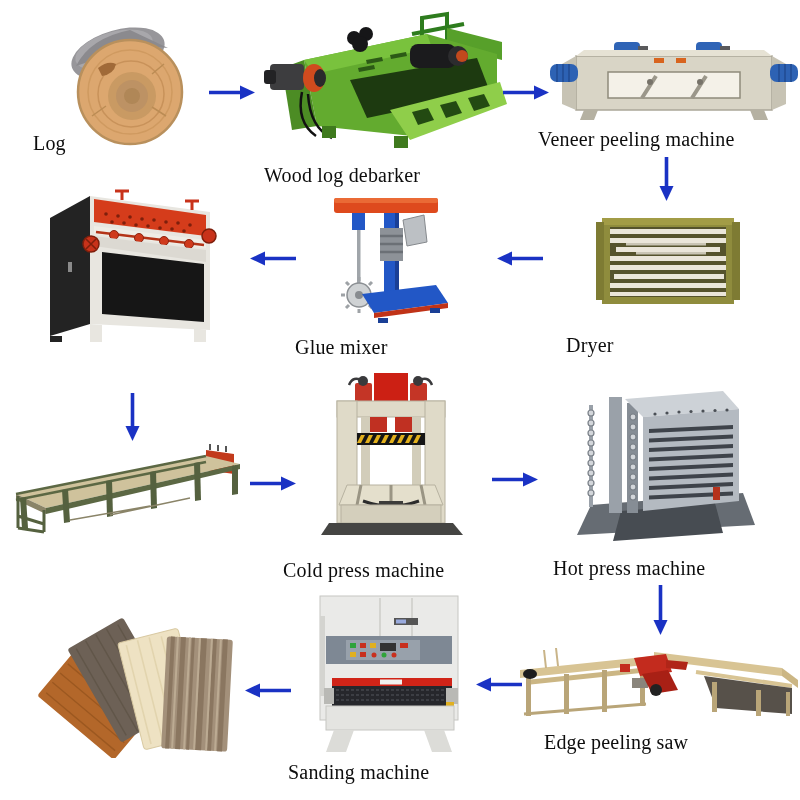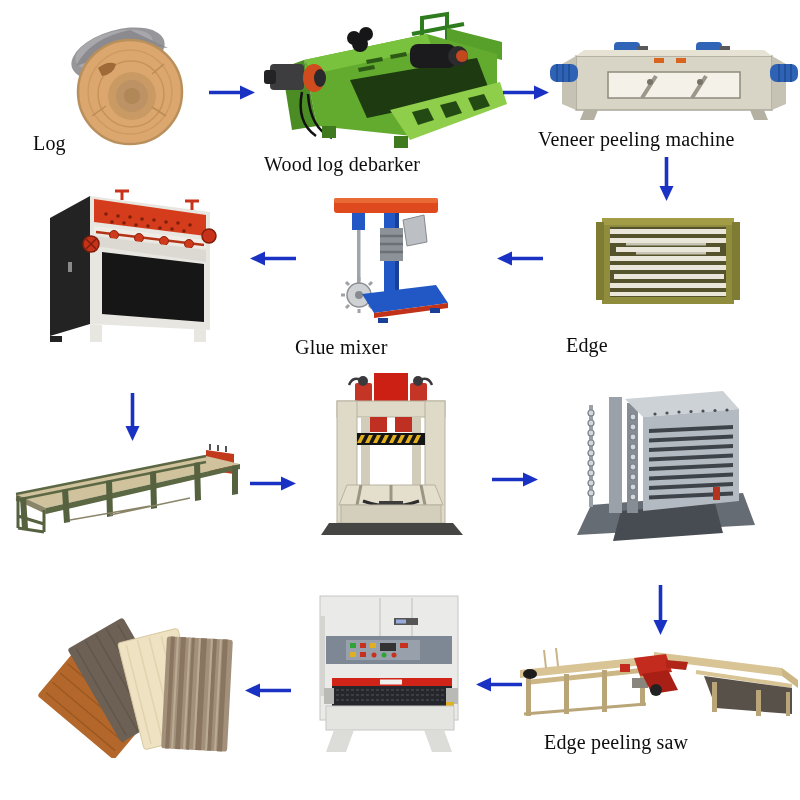--- a/index.html
+++ b/index.html
@@ -76,21 +76,21 @@
           <circle cx="98" cy="36" r="8"></circle>
       </g>
       <rect x="148" y="36" width="46" height="24" rx="8" fill="#1b1b1d"></rect>
       <circle cx="196" cy="48" r="10" fill="#2c2c2e"></circle>
       <circle cx="200" cy="48" r="6" fill="#c2491d"></circle>
       <path d="M40,84 q-6,30 14,44 M46,86 q2,34 24,44" stroke="#111111" stroke-width="2.5" fill="none"></path>
       <rect x="60" y="118" width="14" height="12" fill="#3f7a1e"></rect>
       <rect x="132" y="128" width="14" height="12" fill="#3f7a1e"></rect>
     </svg>
   </div>
-  <div class="label" style="left:264px;top:153px;width:242px">Wood log debarker</div>
+  <div class="label" style="left:264px;top:164px;width:242px">Wood log debarker</div>
 
   <svg class="arrow" style="left:503px;top:84px" width="46" height="17">
     <line x1="0" y1="8.5" x2="33" y2="8.5"></line>
       <polygon points="31,1.5 46,8.5 31,15.5"></polygon>
   </svg>
 
   <div class="node" style="left:550px;top:40px;width:248px;height:84px">
     <svg viewBox="0 0 248 84">
       <rect x="64" y="2" width="26" height="14" rx="4" fill="#2f64b6"></rect>
       <rect x="88" y="6" width="10" height="12" fill="#5a5a5c"></rect>
@@ -137,21 +137,21 @@
         <rect x="18" y="64" width="110" height="5"></rect>
         <rect x="14" y="73" width="116" height="5"></rect>
         <rect x="14" y="82" width="116" height="4"></rect>
       </g>
       <g fill="#c9c5b4">
         <rect x="30" y="33" width="80" height="2.5"></rect>
         <rect x="40" y="42" width="70" height="2.5"></rect>
       </g>
     </svg>
   </div>
-  <div class="label" style="left:566px;top:334px;width:200px">Edge</div>
+  <div class="label" style="left:566px;top:334px;width:200px">Dryer</div>
 
   <svg class="arrow" style="left:497px;top:250px" width="46" height="17">
     <line x1="46" y1="8.5" x2="13" y2="8.5"></line>
       <polygon points="15,1.5 0,8.5 15,15.5"></polygon>
   </svg>
 
   <div class="node" style="left:324px;top:190px;width:126px;height:134px">
     <svg viewBox="0 0 126 134">
       <rect x="10" y="8" width="104" height="15" rx="3" fill="#de4a1d"></rect>
       <rect x="10" y="8" width="104" height="5" rx="2" fill="#ea6a35"></rect>
@@ -284,20 +284,21 @@
         <polygon points="100,64 104,64 100,72 96,72"></polygon>
       </g>
       <polygon points="30,114 118,114 126,134 22,134" fill="#e4dfcc" stroke="#b7b2a0"></polygon>
       <path d="M44,114 L40,134 M74,114 L74,134 M104,114 L108,134" stroke="#9a9584" stroke-width="3"></path>
       <path d="M46,130 q28,10 56,0" stroke="#2c2c2c" stroke-width="3" fill="none"></path>
       <rect x="62" y="130" width="24" height="9" fill="#3c3c3a"></rect>
       <rect x="24" y="134" width="100" height="18" fill="#d4cfbc" stroke="#b7b2a0"></rect>
       <polygon points="12,152 136,152 146,164 4,164" fill="#454543"></polygon>
     </svg>
   </div>
+  <div class="label" style="left:283px;top:559px;width:205px">Cold press machine</div>
 
   <svg class="arrow" style="left:492px;top:471px" width="46" height="17">
     <line x1="0" y1="8.5" x2="33" y2="8.5"></line>
       <polygon points="31,1.5 46,8.5 31,15.5"></polygon>
   </svg>
 
   <div class="node" style="left:563px;top:383px;width:192px;height:162px">
     <svg viewBox="0 0 192 162">
       <polygon points="28,122 180,110 192,142 14,152" fill="#666c73"></polygon>
       <polygon points="58,128 152,120 160,150 50,158" fill="#474c52"></polygon>
@@ -341,20 +342,21 @@
         <circle cx="92" cy="31" r="1.6"></circle>
           <circle cx="104" cy="30" r="1.6"></circle>
           <circle cx="116" cy="29" r="1.6"></circle>
           <circle cx="128" cy="28.5" r="1.6"></circle>
           <circle cx="140" cy="28" r="1.6"></circle>
           <circle cx="152" cy="27.5" r="1.6"></circle>
           <circle cx="164" cy="27" r="1.6"></circle>
       </g>
     </svg>
   </div>
+  <div class="label" style="left:553px;top:557px;width:205px">Hot press machine</div>
 
   <svg class="arrow" style="left:652px;top:585px" width="17" height="50">
     <line x1="8.5" y1="0" x2="8.5" y2="37"></line>
       <polygon points="1.5,35 8.5,50 15.5,35"></polygon>
   </svg>
 
   <div class="node" style="left:516px;top:638px;width:282px;height:92px">
     <svg viewBox="0 0 282 92">
       <polygon points="138,14 266,30 266,38 138,22" fill="#d8c494"></polygon>
       <polygon points="266,30 282,42 282,50 266,38" fill="#cbb684"></polygon>
@@ -417,20 +419,21 @@
       <rect x="24" y="96" width="120" height="20" fill="#26272c"></rect>
       <path d="M28,100 h112 M28,105 h112 M28,110 h112" stroke="#3c3e44" stroke-width="2" stroke-dasharray="3 2"></path>
       <rect x="16" y="98" width="10" height="16" fill="#b9b9b5"></rect>
       <rect x="138" y="98" width="12" height="16" fill="#b9b9b5"></rect>
       <rect x="138" y="112" width="8" height="6" fill="#e0b020"></rect>
       <rect x="18" y="116" width="128" height="24" fill="#e4e4e1" stroke="#c6c6c2"></rect>
       <polygon points="26,140 46,140 38,162 18,162" fill="#dcdcd8"></polygon>
       <polygon points="116,140 136,140 144,162 124,162" fill="#dcdcd8"></polygon>
     </svg>
   </div>
+  <div class="label" style="left:288px;top:761px;width:205px">Sanding machine</div>
 
   <svg class="arrow" style="left:245px;top:682px" width="46" height="17">
     <line x1="46" y1="8.5" x2="13" y2="8.5"></line>
       <polygon points="15,1.5 0,8.5 15,15.5"></polygon>
   </svg>
 
   <div class="node" style="left:38px;top:616px;width:196px;height:142px">
     <svg viewBox="0 0 196 142">
       <g transform="rotate(-50 60 85)">
         <rect x="25" y="35" width="70" height="100" rx="3" fill="#b3672a"></rect>

